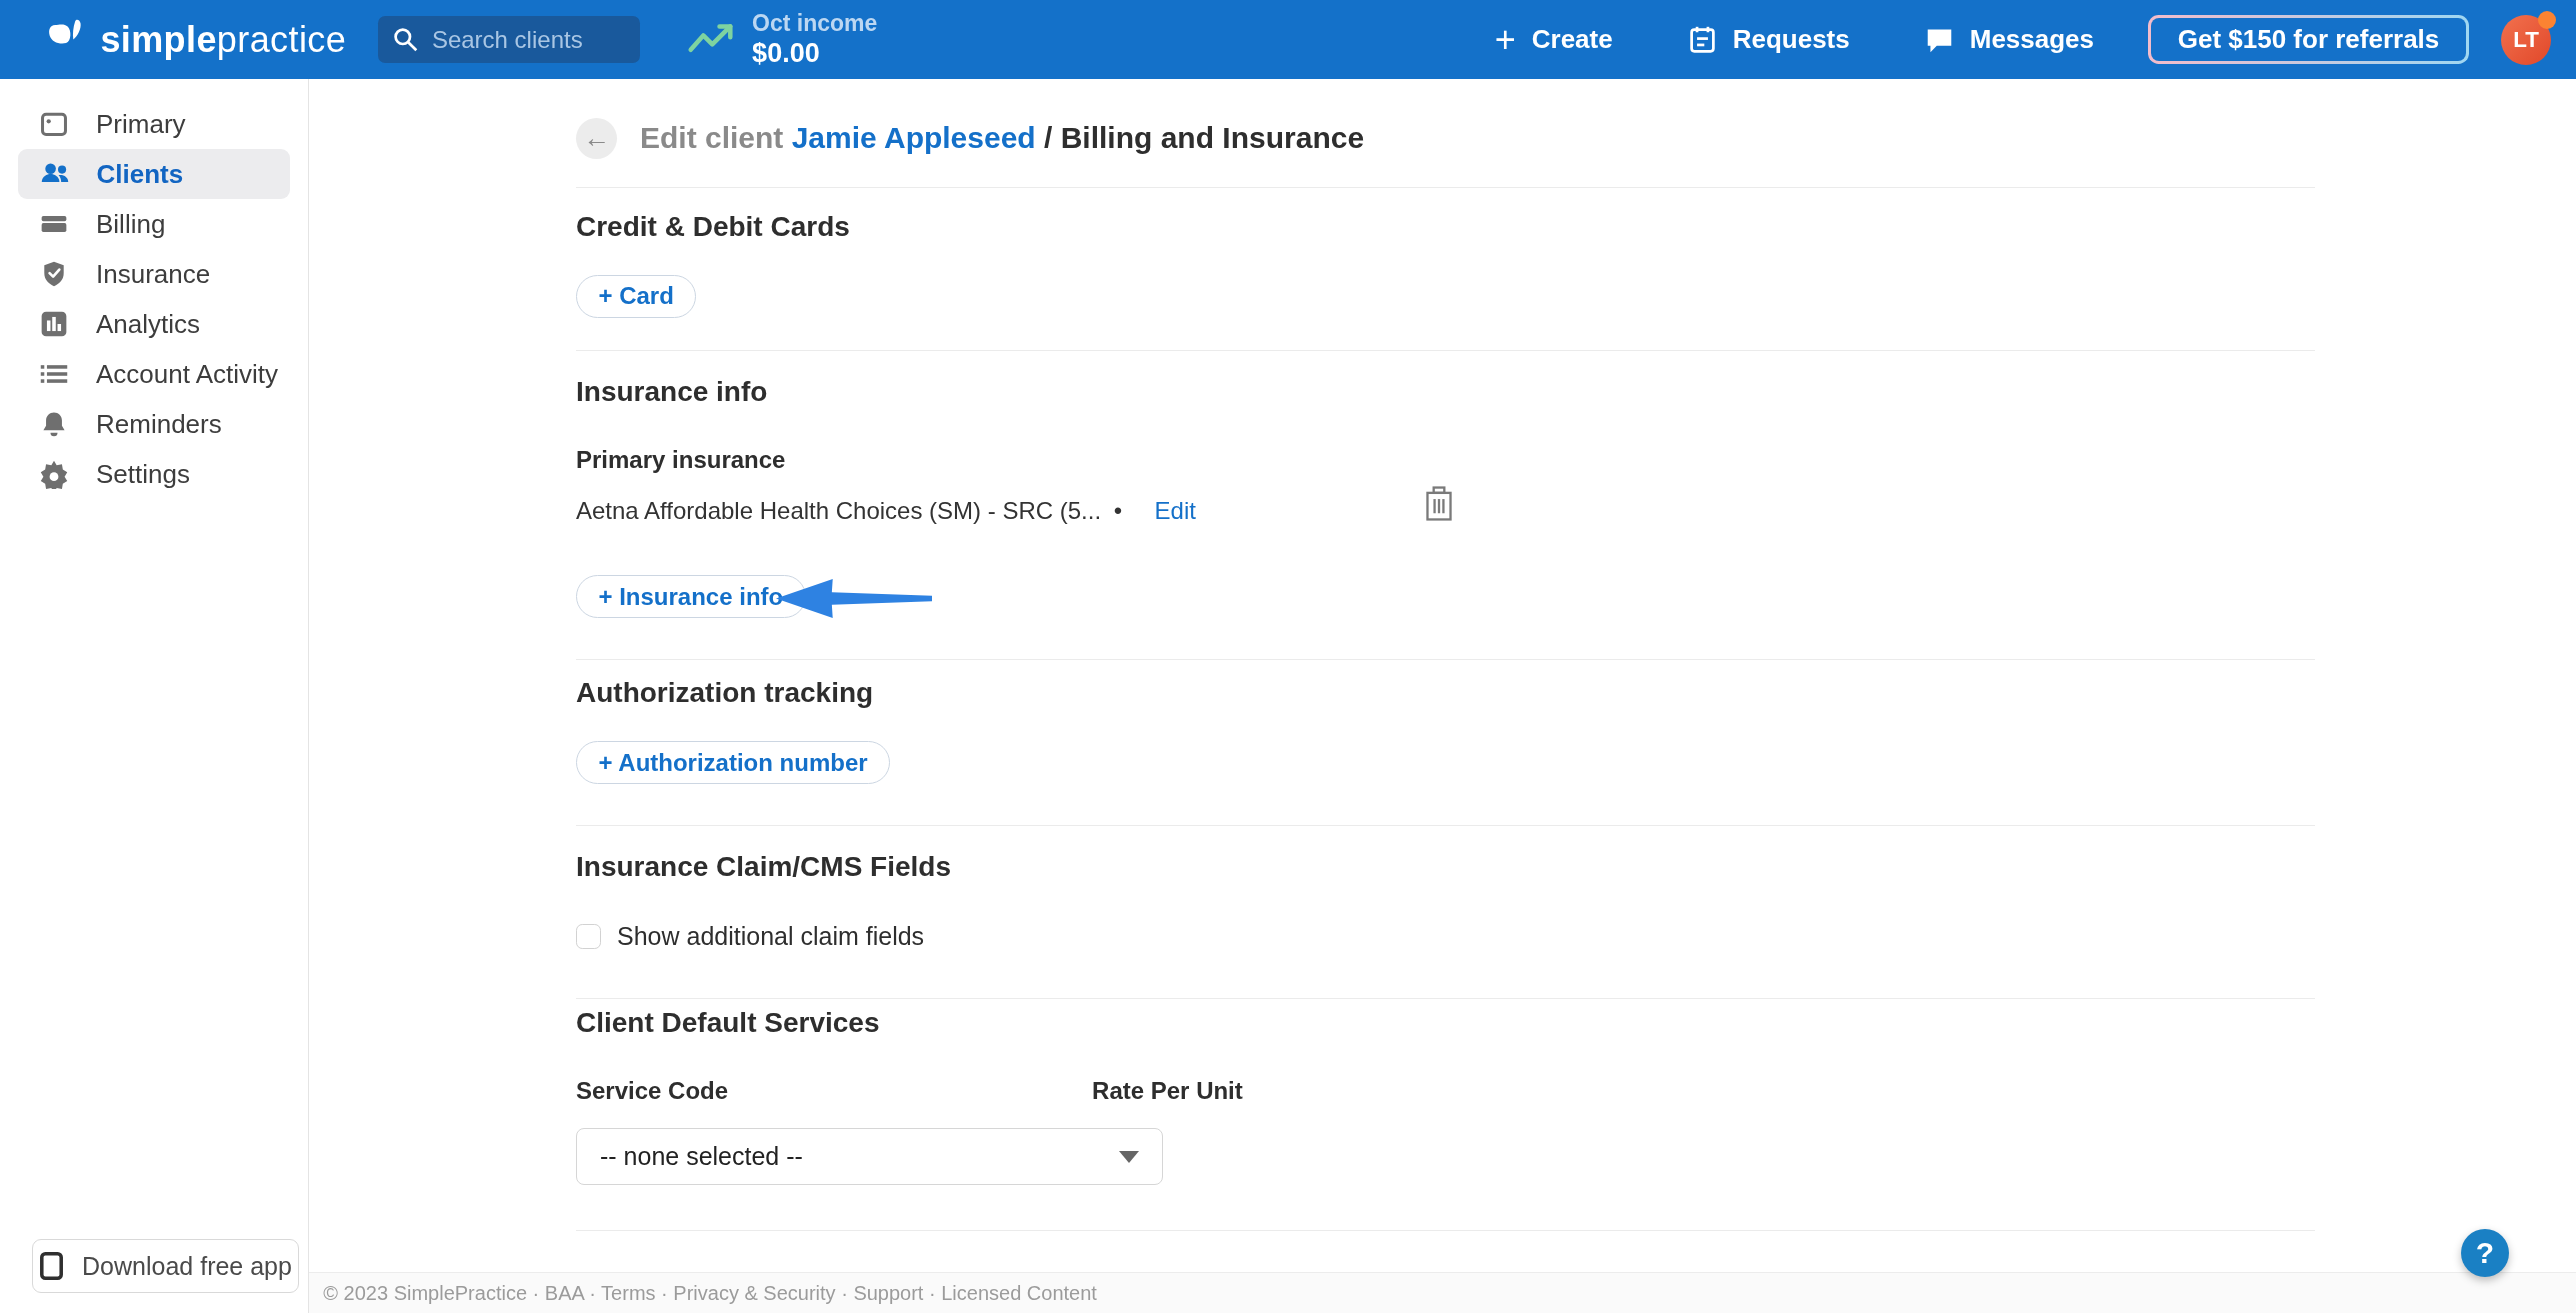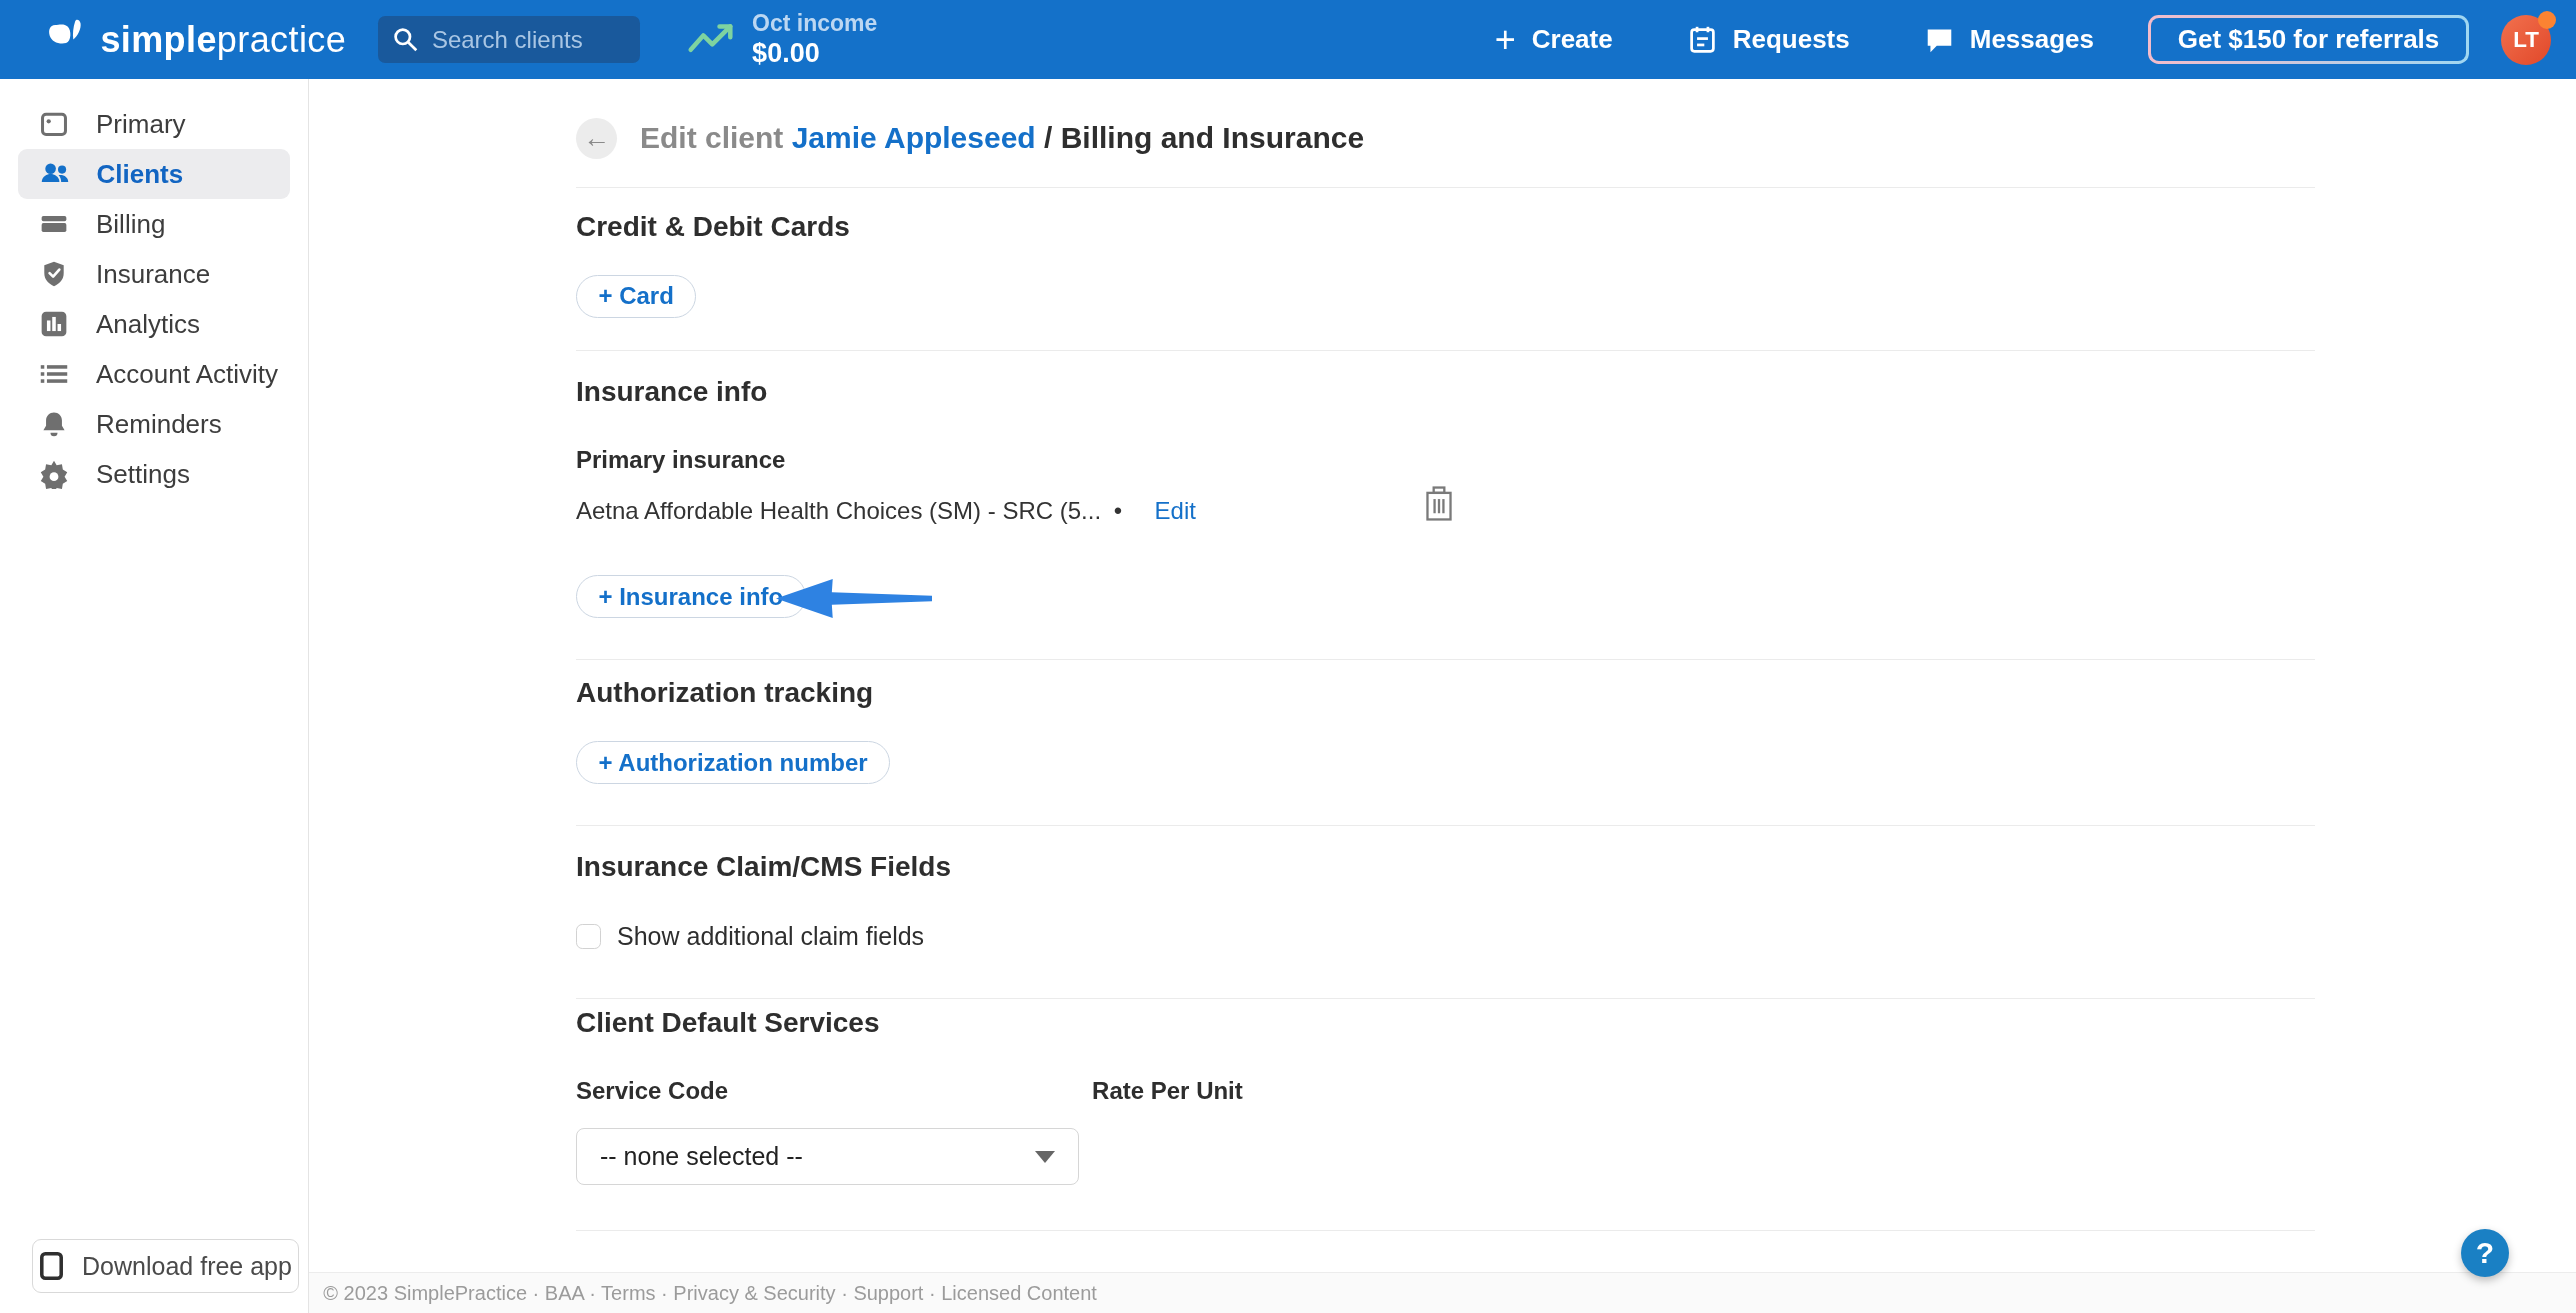--- a/index.html
+++ b/index.html
@@ -96,21 +96,21 @@
   .sec-claim { padding:25px 0 47px; }
   .check-row { display:flex; align-items:center; gap:16px; margin-top:39px; cursor:pointer; }
   .checkbox { width:25px; height:25px; border:1.8px solid #d2d2d2; border-radius:6.3px;
     background:#fff; }
   .check-label { font-size:25px; color:#2e2e2e; }
 
   .sec-services { padding:8px 0 45px; }
   .svc-labels { display:flex; margin-top:38px; }
   .svc-label { font-size:24px; font-weight:700; color:#2e2e2e; }
   .svc-label.rate { margin-left:364px; }
-  .select { margin-top:23px; width:503px; height:57px; border:1.8px solid #d6d6d6;
+  .select { margin-top:23px; width:587px; height:57px; border:1.8px solid #d6d6d6;
     border-radius:8px; background:#fff; display:flex; align-items:center;
     padding:0 23px; cursor:pointer; }
   .select-value { font-size:25px; color:#222; flex:1; }
   .select-caret { width:0; height:0; border-left:10px solid transparent;
     border-right:10px solid transparent; border-top:12.5px solid #666; }
 
   .sec-actions { padding:29px 0 36px; display:flex; gap:21.5px; }
 
   
   .footer { position:absolute; left:309px; right:0; bottom:0; height:41px;

